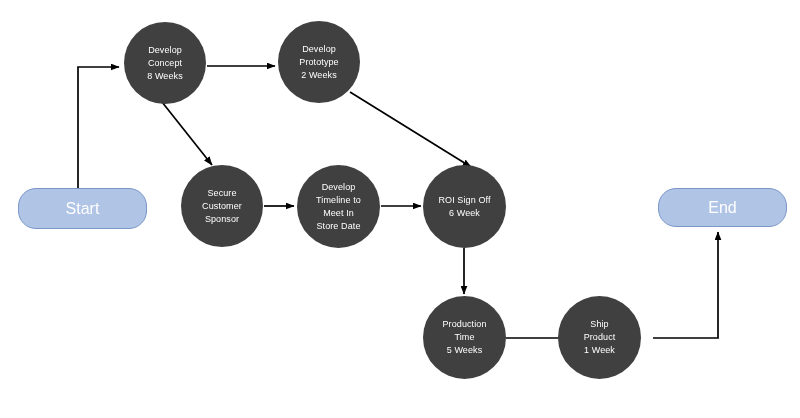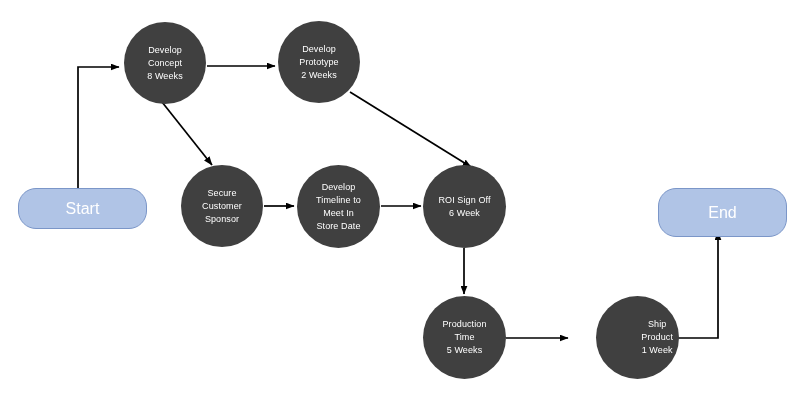--- a/index.html
+++ b/index.html
@@ -81,21 +81,21 @@
 
     <line x1="506" y1="338" x2="568" y2="338" stroke="#000000" stroke-width="1.7" marker-end="url(#arrowhead)"></line>
 
     <path d="M 653 338 L 718 338 L 718 232" fill="none" stroke="#000000" stroke-width="1.7" marker-end="url(#arrowhead)"></path>
   </svg>
 
   <div class="terminator" style="left:18px; top:188px; width:129px; height:41px;">
     <span>Start</span>
   </div>
 
-  <div class="terminator" style="left:658px; top:188px; width:129px; height:49px;text-align:right;">
+  <div class="terminator" style="left:658px; top:188px; width:129px; height:39px;text-align:right;">
     <span>End</span>
   </div>
 
   <div class="node-circle" style="left:124px; top:22px; width:82px; height:82px;">
     <span class="node-text">Develop
 Concept
 8 Weeks</span>
   </div>
 
   <div class="node-circle" style="left:278px; top:21px; width:82px; height:82px;">
@@ -121,19 +121,19 @@
     <span class="node-text">ROI Sign Off
 6 Week</span>
   </div>
 
   <div class="node-circle" style="left:423px; top:296px; width:83px; height:83px;">
     <span class="node-text">Production
 Time
 5 Weeks</span>
   </div>
 
-  <div class="node-circle" style="left:596px; top:296px; width:83px; height:83px;justify-content:flex-end;">
+  <div class="node-circle" style="left:558px; top:296px; width:83px; height:83px;">
     <span class="node-text">Ship
 Product
 1 Week</span>
   </div>
 
 </div>
 
 </body></html>

